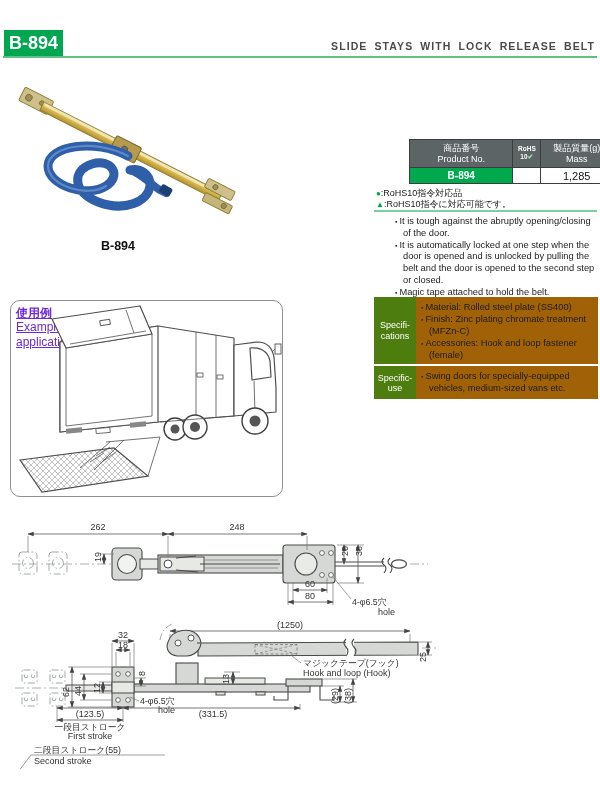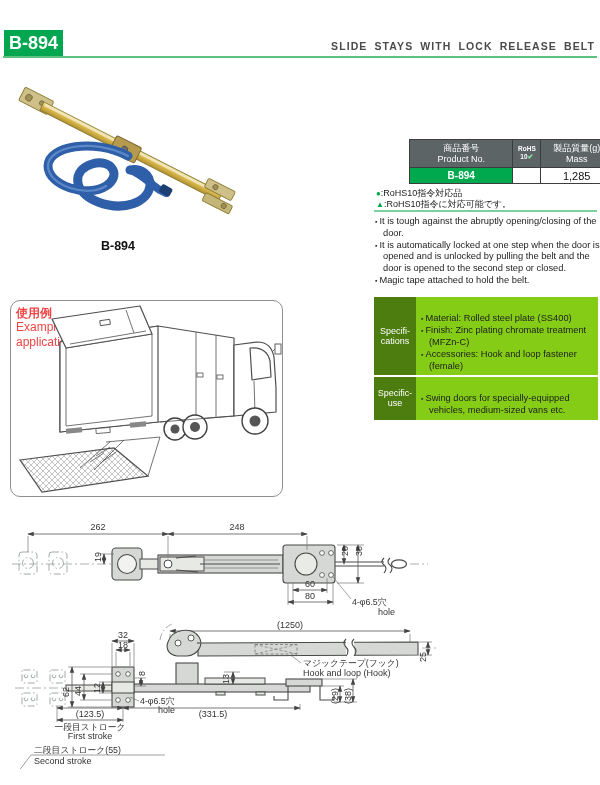--- a/index.html
+++ b/index.html
@@ -12,50 +12,50 @@
     display:flex; align-items:center; justify-content:center; }
   .page-title { position:absolute; right:5px; top:40px; font-size:10.5px; font-weight:600;
     color:#4a4a4a; letter-spacing:1.1px; word-spacing:3px; }
   .head-rule { position:absolute; left:3px; top:56px; width:594px; height:2px; background:#5ec081; }
 
   
   .photo-caption { position:absolute; left:38px; top:239px; width:160px; text-align:center;
     font-size:12.5px; font-weight:bold; color:#111; }
   .app-box { position:absolute; left:10px; top:300px; width:273px; height:197px;
     border:1.4px solid #8f8f8f; border-radius:10px; }
-  .app-label { position:absolute; left:16px; top:306px; color:#ef4444; line-height:1.2; }
+  .app-label { position:absolute; left:16px; top:306px; color:#6d28d9; line-height:1.2;text-decoration:underline; }
   .app-label .jp { font-size:12px; font-weight:bold; }
   .app-label .en { font-size:12px; }
 
   
   .ptable { position:absolute; left:378px; top:139px; width:204px; border:1px solid #3c3c3c;
     border-collapse:collapse; font-size:9px;margin-left:31px; }
   .ptable td { border:1px solid #3c3c3c; text-align:center; vertical-align:middle; }
   .ptable .hd { background:#5d6466; color:#fff; height:28px; line-height:1.2; }
   .ptable .c1 { width:104px; } .ptable .c2 { width:28px; } .ptable .c3 { width:72px; }
   .ptable .prod { background:#00a84e; color:#fff; font-weight:bold; font-size:10px; height:16px; }
   .ptable .mass { font-size:11px; color:#111; }
   .rohs-logo { font-size:6.5px; font-weight:bold; line-height:1.05; }
   .rohs-logo .chk { color:#8fe8a8; font-size:7px; }
 
   .rohs-notes { position:absolute; left:376px; top:171px; font-size:9px; color:#222; line-height:1.25;margin-top:17px; }
   .rohs-notes .mk { color:#00a650; font-size:8px; }
 
   .feat-rule { position:absolute; left:374px; top:210px; width:223px; height:2px; background:#7ccf9e; }
   .features { position:absolute; left:375px; top:216px; width:225px; font-size:9.3px;
     color:#1d1d1d; line-height:1.27; }
-  .feat { padding-left:8px; text-indent:-8px; }
+  .feat { padding-left:8px; text-indent:-8px;margin-left:20px; }
   .feat::before { content:"▪ "; font-size:7px; color:#333; }
 
   
   .specs { position:absolute; left:374px; top:297px; width:224px; font-size:9.3px; color:#1d1d1d; }
   .spec-row { display:flex; margin-bottom:2px; }
   .spec-label { width:42px; background:#4d7c0f; color:#fff; font-size:9px; text-align:center;
     display:flex; flex-direction:column; justify-content:center; line-height:1.15; flex:none; }
-  .spec-body { flex:1; background:#84cc16; padding:15px 2px 3px 5px; line-height:1.3; }
+  .spec-body { flex:1; background:#a16207; padding:4px 2px 3px 5px; line-height:1.3; }
   .spec-item { padding-left:8px; text-indent:-8px; }
   .spec-item::before { content:"▪ "; font-size:7px; color:#333; }
   .r1 { min-height:58px; } .r2 { min-height:33px; }
 
   
   .dtext { font-size:9px; fill:#333; font-family:"Liberation Sans", sans-serif; }
   .jtext { font-size:8.8px; fill:#333; font-family:"Liberation Sans", sans-serif; }
   .ln { stroke:#4a4a4a; stroke-width:1.1; fill:none; }
   .fillg { fill:#d5d8d4; stroke:#4a4a4a; stroke-width:1.1; }
   .filll { fill:#e7e9e5; stroke:#4a4a4a; stroke-width:1; }

